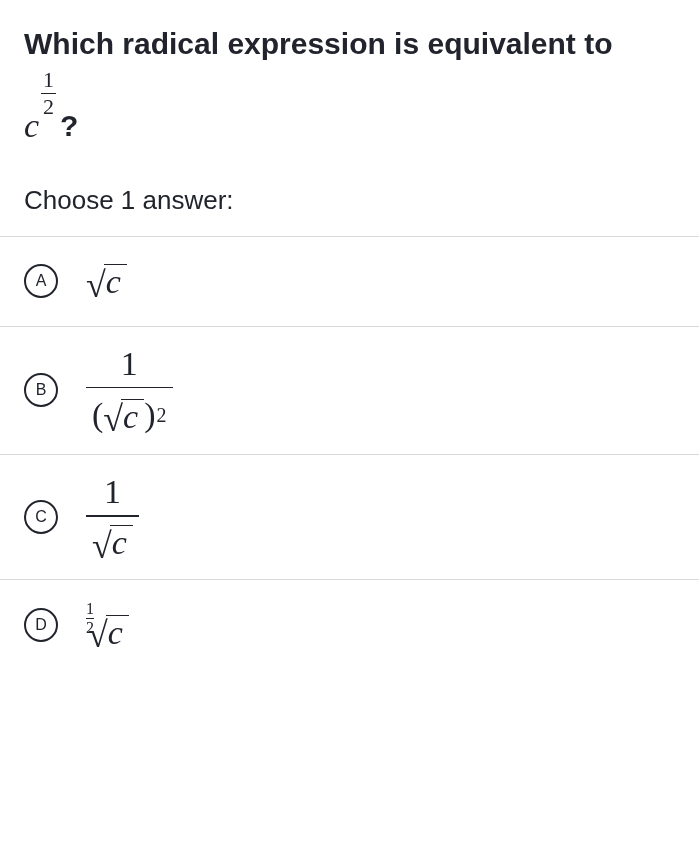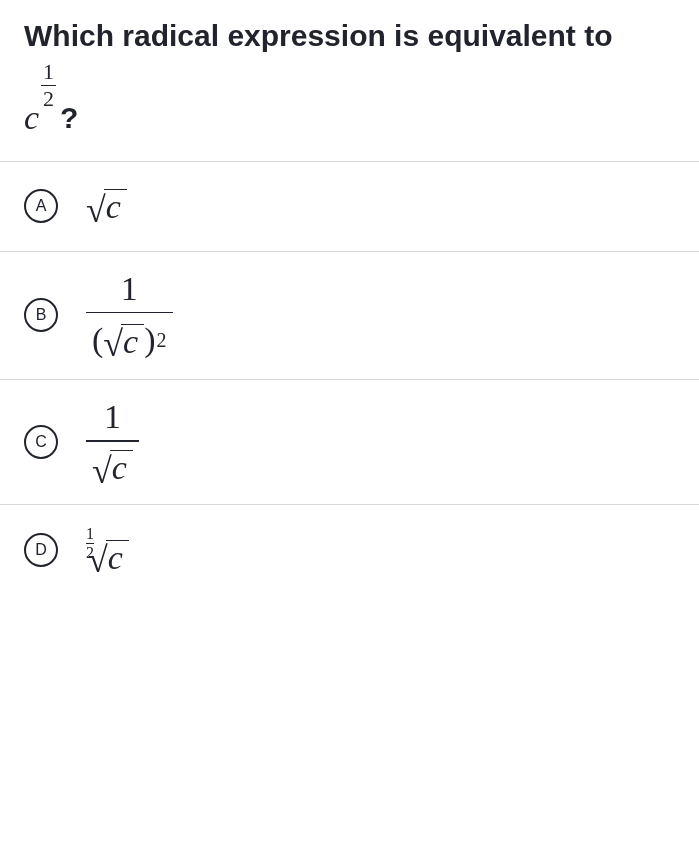--- a/index.html
+++ b/index.html
@@ -3,21 +3,21 @@
 <meta charset="utf-8">
 <style>
   * { box-sizing: border-box; margin: 0; padding: 0; }
   body {
     font-family: -apple-system, BlinkMacSystemFont, "Segoe UI", Arial, sans-serif;
     width: 699px;
     height: 855px;
     background: #fff;
     color: #21242c;
   }
-  .container { padding: 16px 0 0 0; }
+  .container { padding: 24px 0 0 0; }
   .question {
     font-size: 30px;
     font-weight: 600;
     color: #21242c;
     padding: 0 24px 8px 24px;
     line-height: 1.35;
   }
   .expr-block {
     padding: 0 24px 24px 24px;
     font-family: "Times New Roman", serif;
@@ -94,20 +94,21 @@
       <span class="base">c</span>
       <span class="sup-frac">
         <span class="fnum">1</span>
         <span class="fbar"></span>
         <span class="fden">2</span>
       </span>
       <span class="qmark">?</span>
     </span>
   </div>
 
+  <div class="instruction">Choose 1 answer:</div>
 
   <div class="options">
 
     <div class="option">
       <div class="radio">A</div>
       <div class="opt-expr">
         <span class="sqrt">
           <span class="radsym">√</span>
           <span class="radicand">c</span>
         </span>

